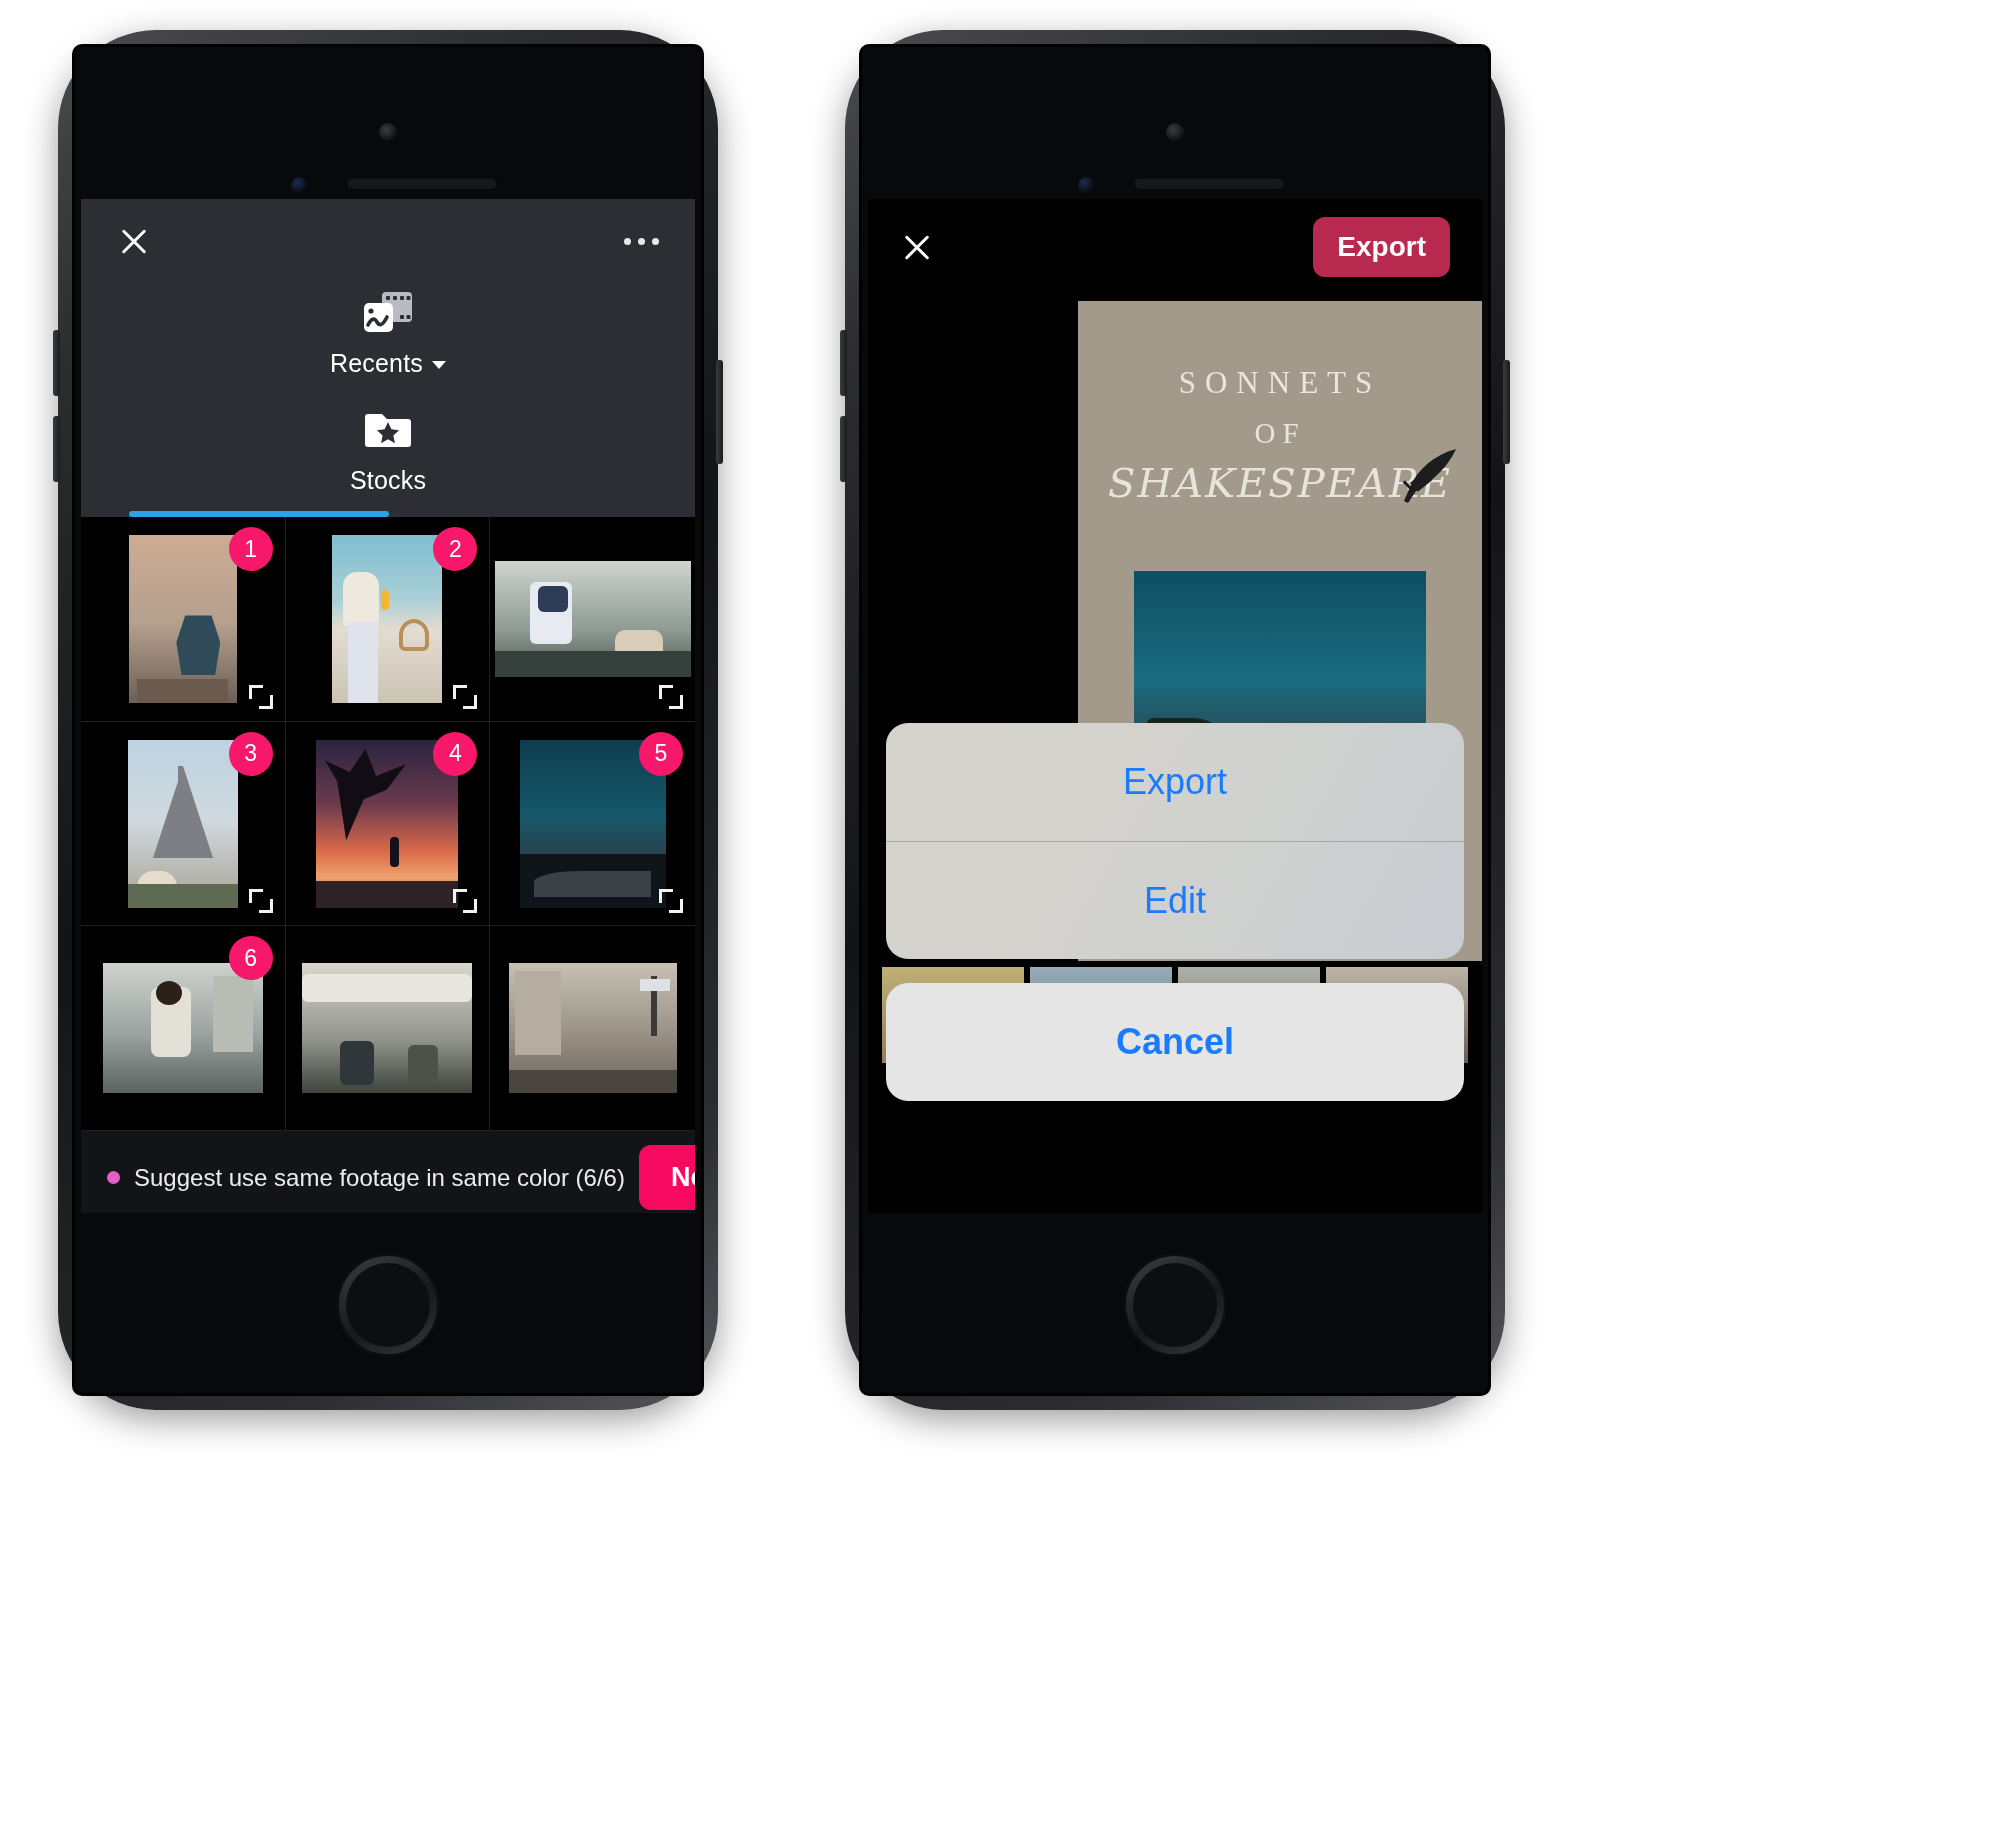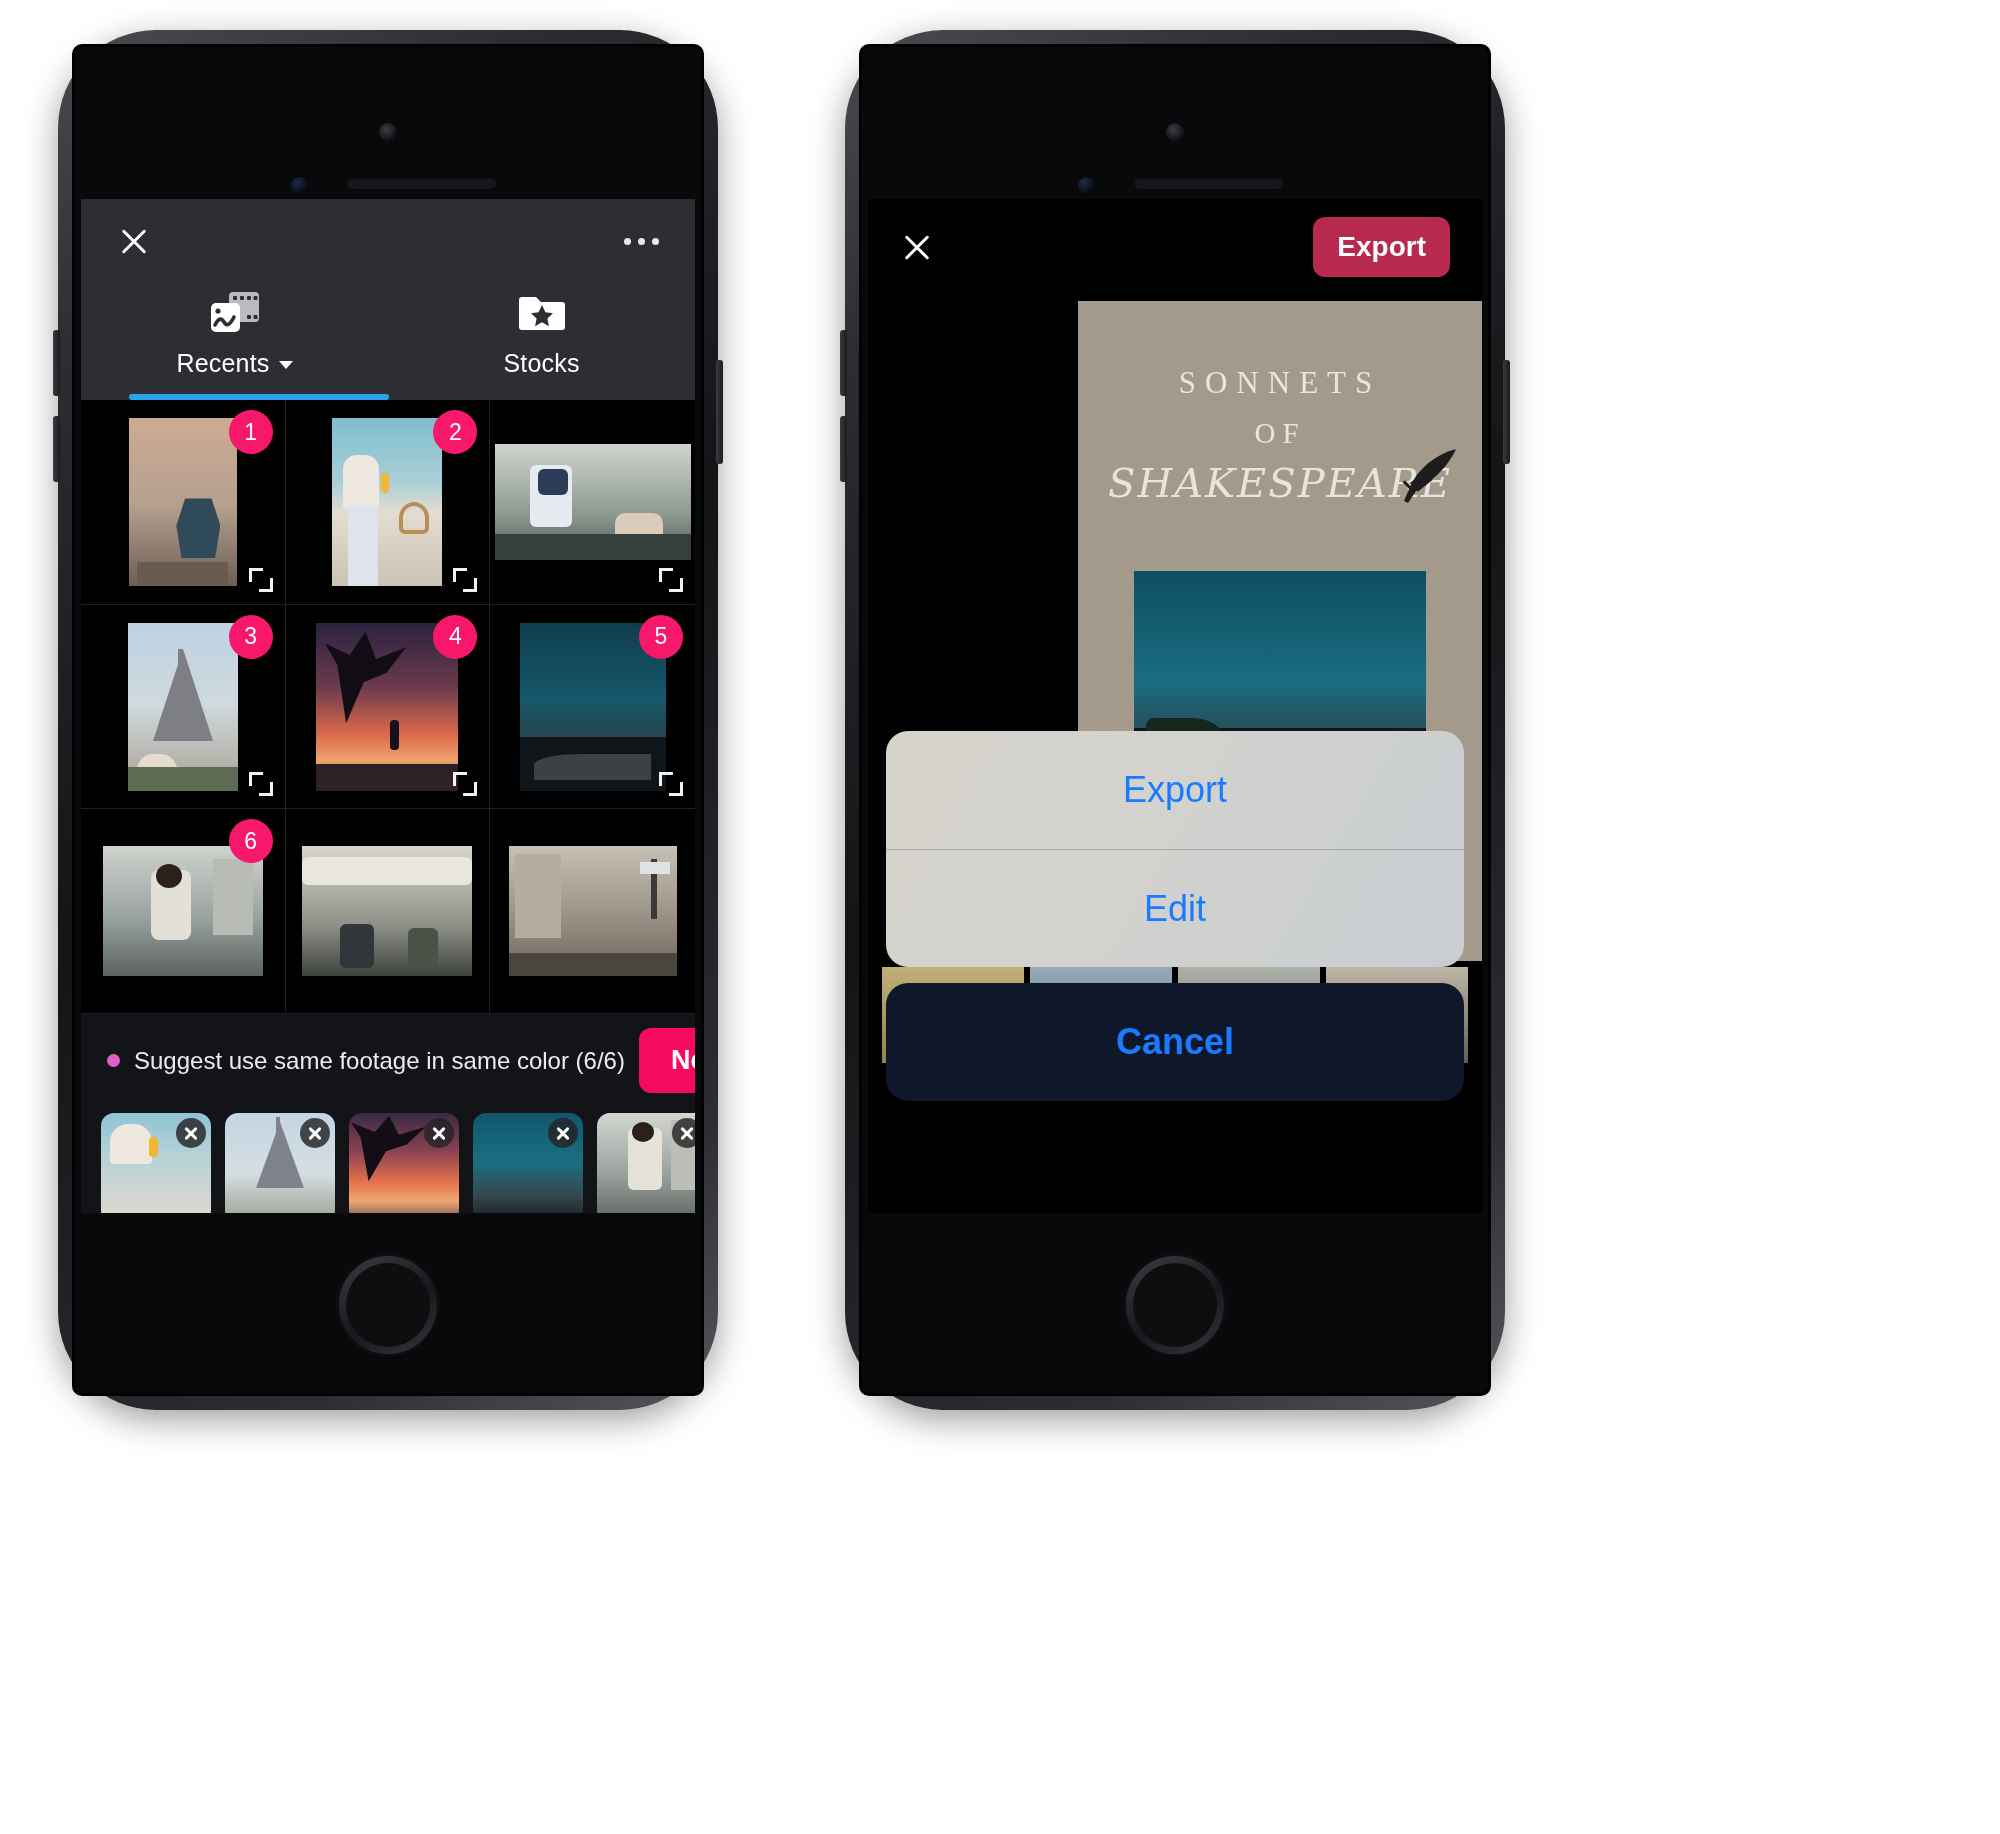--- a/index.html
+++ b/index.html
@@ -72,21 +72,21 @@
   .icon-x { width: 34px; height: 34px; position: relative; cursor:pointer; }
   .icon-x::before, .icon-x::after {
     content:""; position:absolute; left:1px; top:16px; width:32px; height:3px;
     background:#fff; border-radius:2px;
   }
   .icon-x::before { transform: rotate(45deg); }
   .icon-x::after  { transform: rotate(-45deg); }
   .icon-dots { display:flex; gap:7px; align-items:center; cursor:pointer; }
   .icon-dots i { width:7px; height:7px; border-radius:50%; background:#e9e9ea; display:block; }
 
-  .source-tabs { display:flex; padding: 0 0 0 0; position:relative; }
+  .source-tabs { display:flex; padding: 0 0 0 0; position:relative;flex-direction:column; }
   .source-tab { flex:1; text-align:center; padding: 6px 0 22px; cursor:pointer; }
   .src-icon { height:46px; display:flex; align-items:center; justify-content:center; margin-bottom:14px; }
   .src-label { font-size:25px; color:#fff; letter-spacing:.2px; display:inline-flex; align-items:center; gap:9px;}
   .caret { width:0;height:0;border-left:7px solid transparent;border-right:7px solid transparent;border-top:8px solid #fff; display:inline-block; margin-top:3px;}
   .tab-underline { position:absolute; bottom:0; height:6px; border-radius:4px; background:#2aa3e8; }
 
   .type-tabs { display:flex; background:#1b1c20; border-top:1px solid #3a3c41; }
   .type-tab { flex:1; text-align:center; padding:22px 0 20px; font-size:23px; color:#9b9da3; position:relative; cursor:pointer;}
   .type-tab.active { color:#fff; font-weight:bold; }
   .type-tab.active::after {
@@ -147,21 +147,21 @@
   .scrub { flex:1; height:6px; background:#333439; border-radius:3px; position:relative; cursor:pointer;}
   .scrub-fill { position:absolute; left:0; top:0; bottom:0; background:#c8215c; border-radius:3px; }
   .scrub-knob { position:absolute; width:30px;height:30px;border-radius:50%;background:#fff; top:50%; transform:translate(-50%,-50%); }
 
   .sheet { position:absolute; left:18px; right:18px; bottom:112px; }
   .sheet-group { border-radius:22px; overflow:hidden;
     background: linear-gradient(120deg, #d6d3cb 0%, #d3d2ce 40%, #cdd0cf 70%, #c9ccd2 100%); }
   .sheet-item { height:118px; display:flex; align-items:center; justify-content:center;
     color:#1b7bff; font-size:36px; cursor:pointer; }
   .sheet-item.sep { border-top:1px solid rgba(120,120,120,.45); }
-  .sheet-cancel { margin-top:16px; border-radius:22px; background:#0f172a; height:118px;
+  .sheet-cancel { margin-top:24px; border-radius:22px; background:#e5e5e5; height:118px;
     display:flex; align-items:center; justify-content:center; color:#1b7bff; font-size:36px;
     font-weight:bold; cursor:pointer; }
 
   .bg-strip { position:absolute; left:0; right:0; bottom:150px; height:96px; display:flex; gap:6px; padding:0 14px; opacity:.95;}
   .bg-strip .bg-t { flex:1; position:relative; overflow:hidden; }
   .bg-strip .bg-d { position:absolute; left:0;right:0;bottom:4px;text-align:center;color:#fff;font-size:24px;font-weight:bold;}
 </style>
 </head>
 <body>
 

